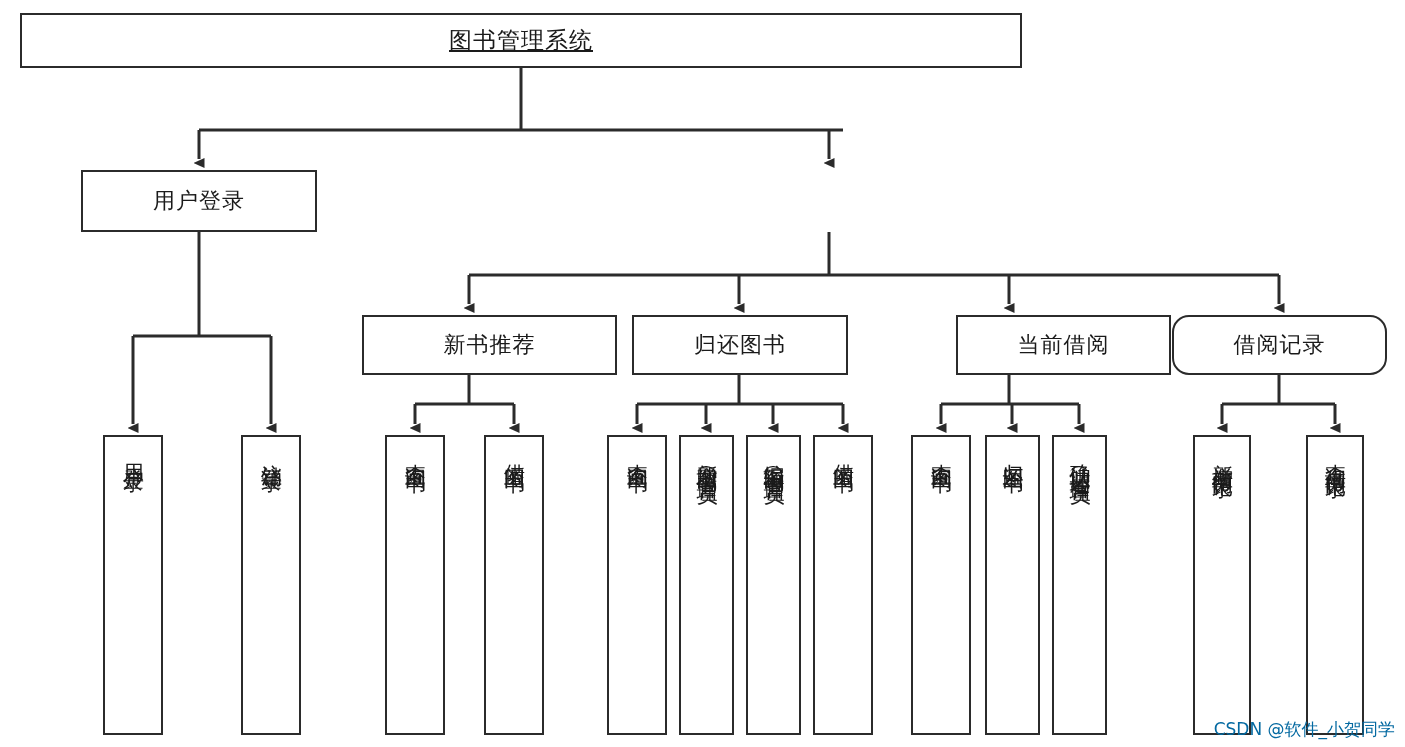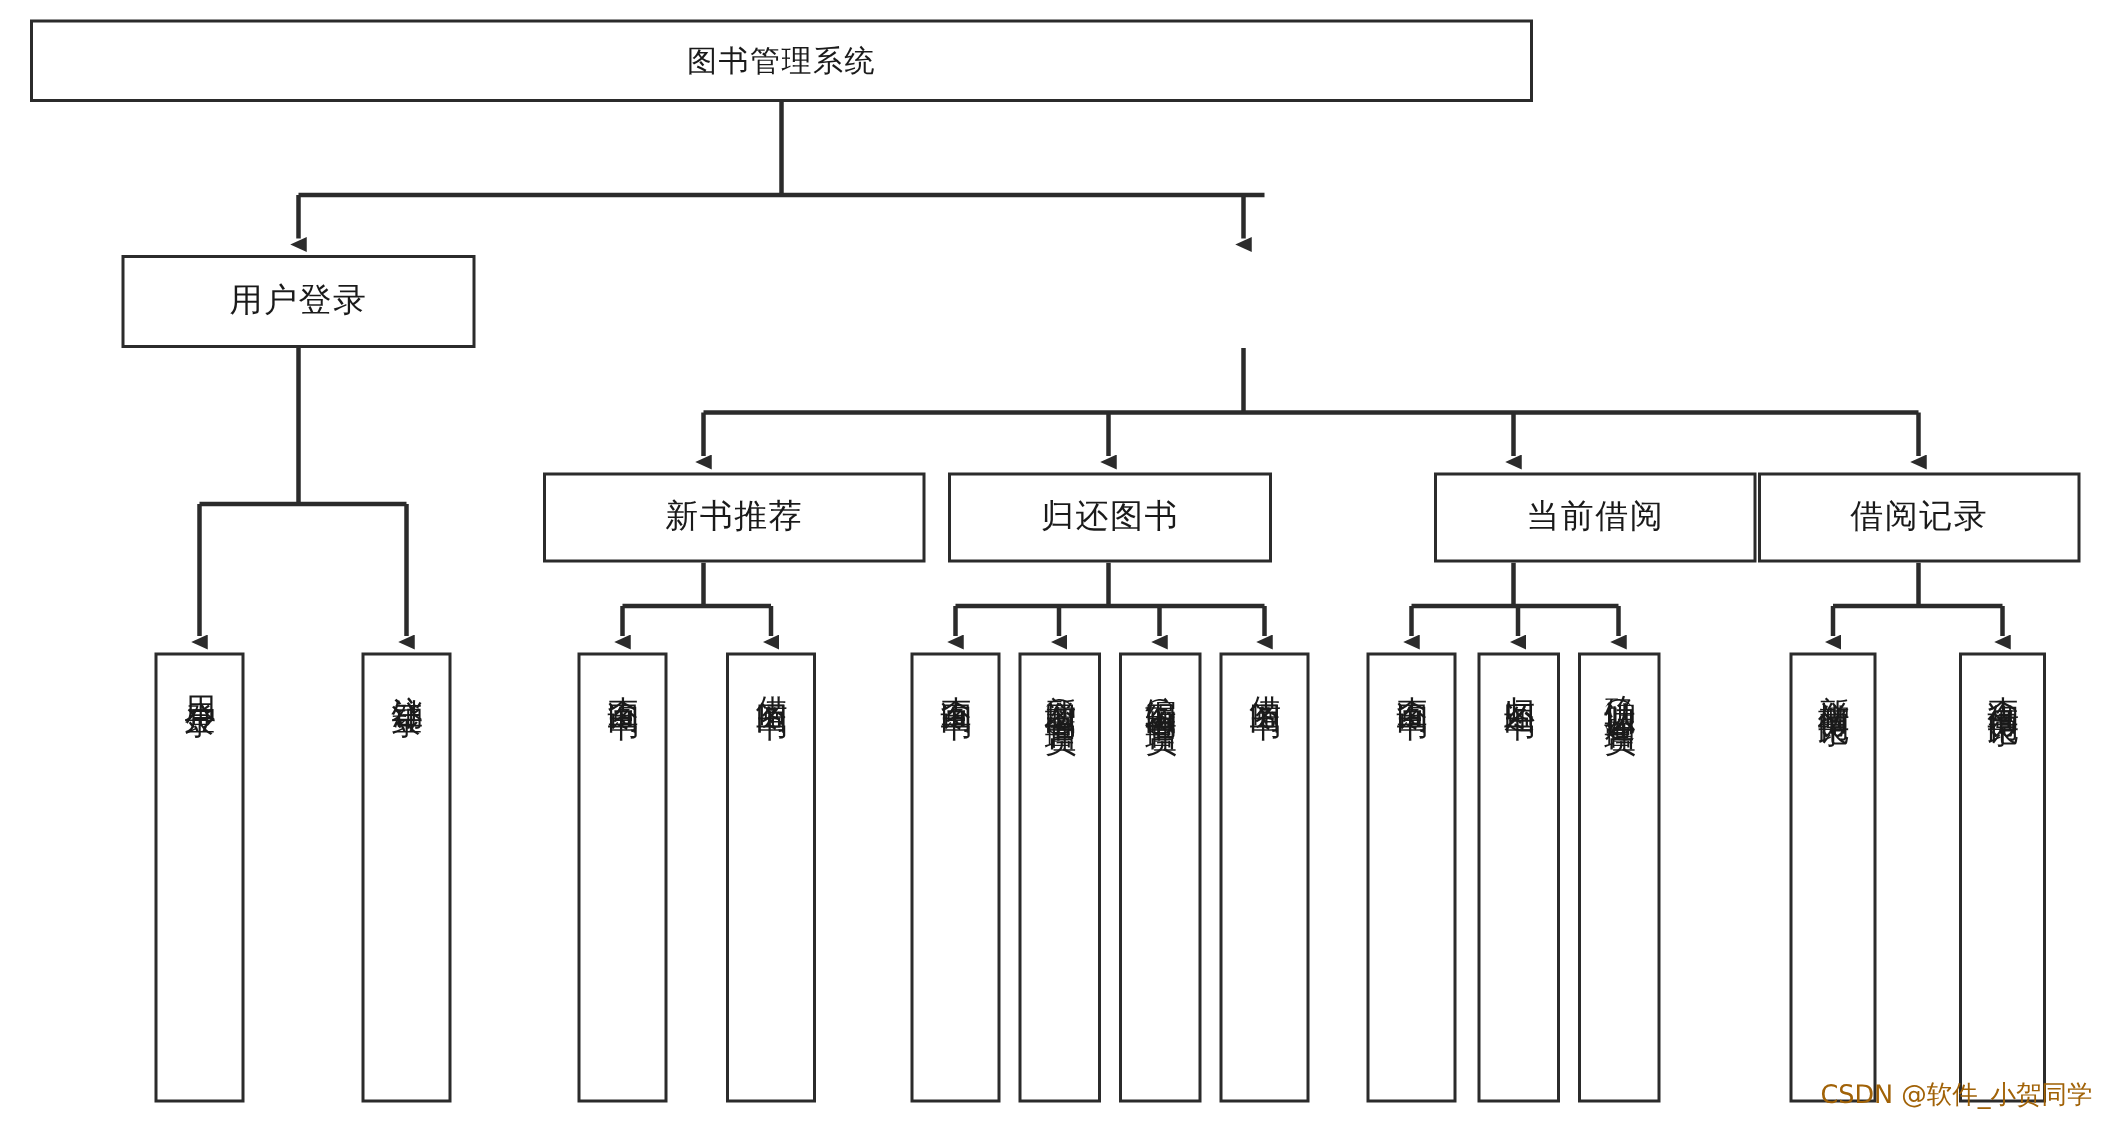--- a/index.html
+++ b/index.html
@@ -46,41 +46,42 @@
     letter-spacing: 1px;
     line-height: 1.08;
     white-space: nowrap;
   }
   
   .node.horizontal .label {
     writing-mode: horizontal-tb;
     font-size: 22px;
   }
   .node.root .label {
-    font-size: 20px;
+    font-size: 23px;
+    text-decoration: underline;
   }
   
   .node.vertical {
     align-items: flex-start;
     padding-top: 10px;
   }
   .node.vertical .label {
     writing-mode: vertical-rl;
     text-orientation: upright;
     font-size: 21px;
     line-height: 1.0;
     letter-spacing: 3px;
   }
   
   #watermark {
     position: absolute;
     right: 10px;
     bottom: 6px;
     font-size: 17px;
-    color: #a16207;
+    color: #0369a1;
     white-space: nowrap;
     z-index: 3;
     font-family: "DejaVu Sans", "Liberation Sans", sans-serif;
   }
 </style>
 </head>
 <body>
 
 <div id="canvas">
 
@@ -145,21 +146,21 @@
 
   <div class="node horizontal" id="node-l3-0" style="left: 362px; top: 315px; width: 255px; height: 60px;">
     <span class="label">新书推荐</span>
   </div>
   <div class="node horizontal" id="node-l3-1" style="left: 632px; top: 315px; width: 216px; height: 60px;">
     <span class="label">归还图书</span>
   </div>
   <div class="node horizontal" id="node-l3-2" style="left: 956px; top: 315px; width: 215px; height: 60px;">
     <span class="label">当前借阅</span>
   </div>
-  <div class="node horizontal" id="node-l3-3" style="left: 1172px; top: 315px; width: 215px; height: 60px;">
+  <div class="node horizontal" id="node-l3-3" style="left: 1172px; top: 315px; width: 215px; height: 60px; border-radius: 17px;">
     <span class="label">借阅记录</span>
   </div>
 
   <div class="node vertical" id="node-leaf-0" style="left: 103px; top: 435px; width: 60px; height: 300px;">
     <span class="label">用户登录</span>
   </div>
   <div class="node vertical" id="node-leaf-1" style="left: 241px; top: 435px; width: 60px; height: 300px;">
     <span class="label">注销登录</span>
   </div>
   <div class="node vertical" id="node-leaf-2" style="left: 385px; top: 435px; width: 60px; height: 300px;">

